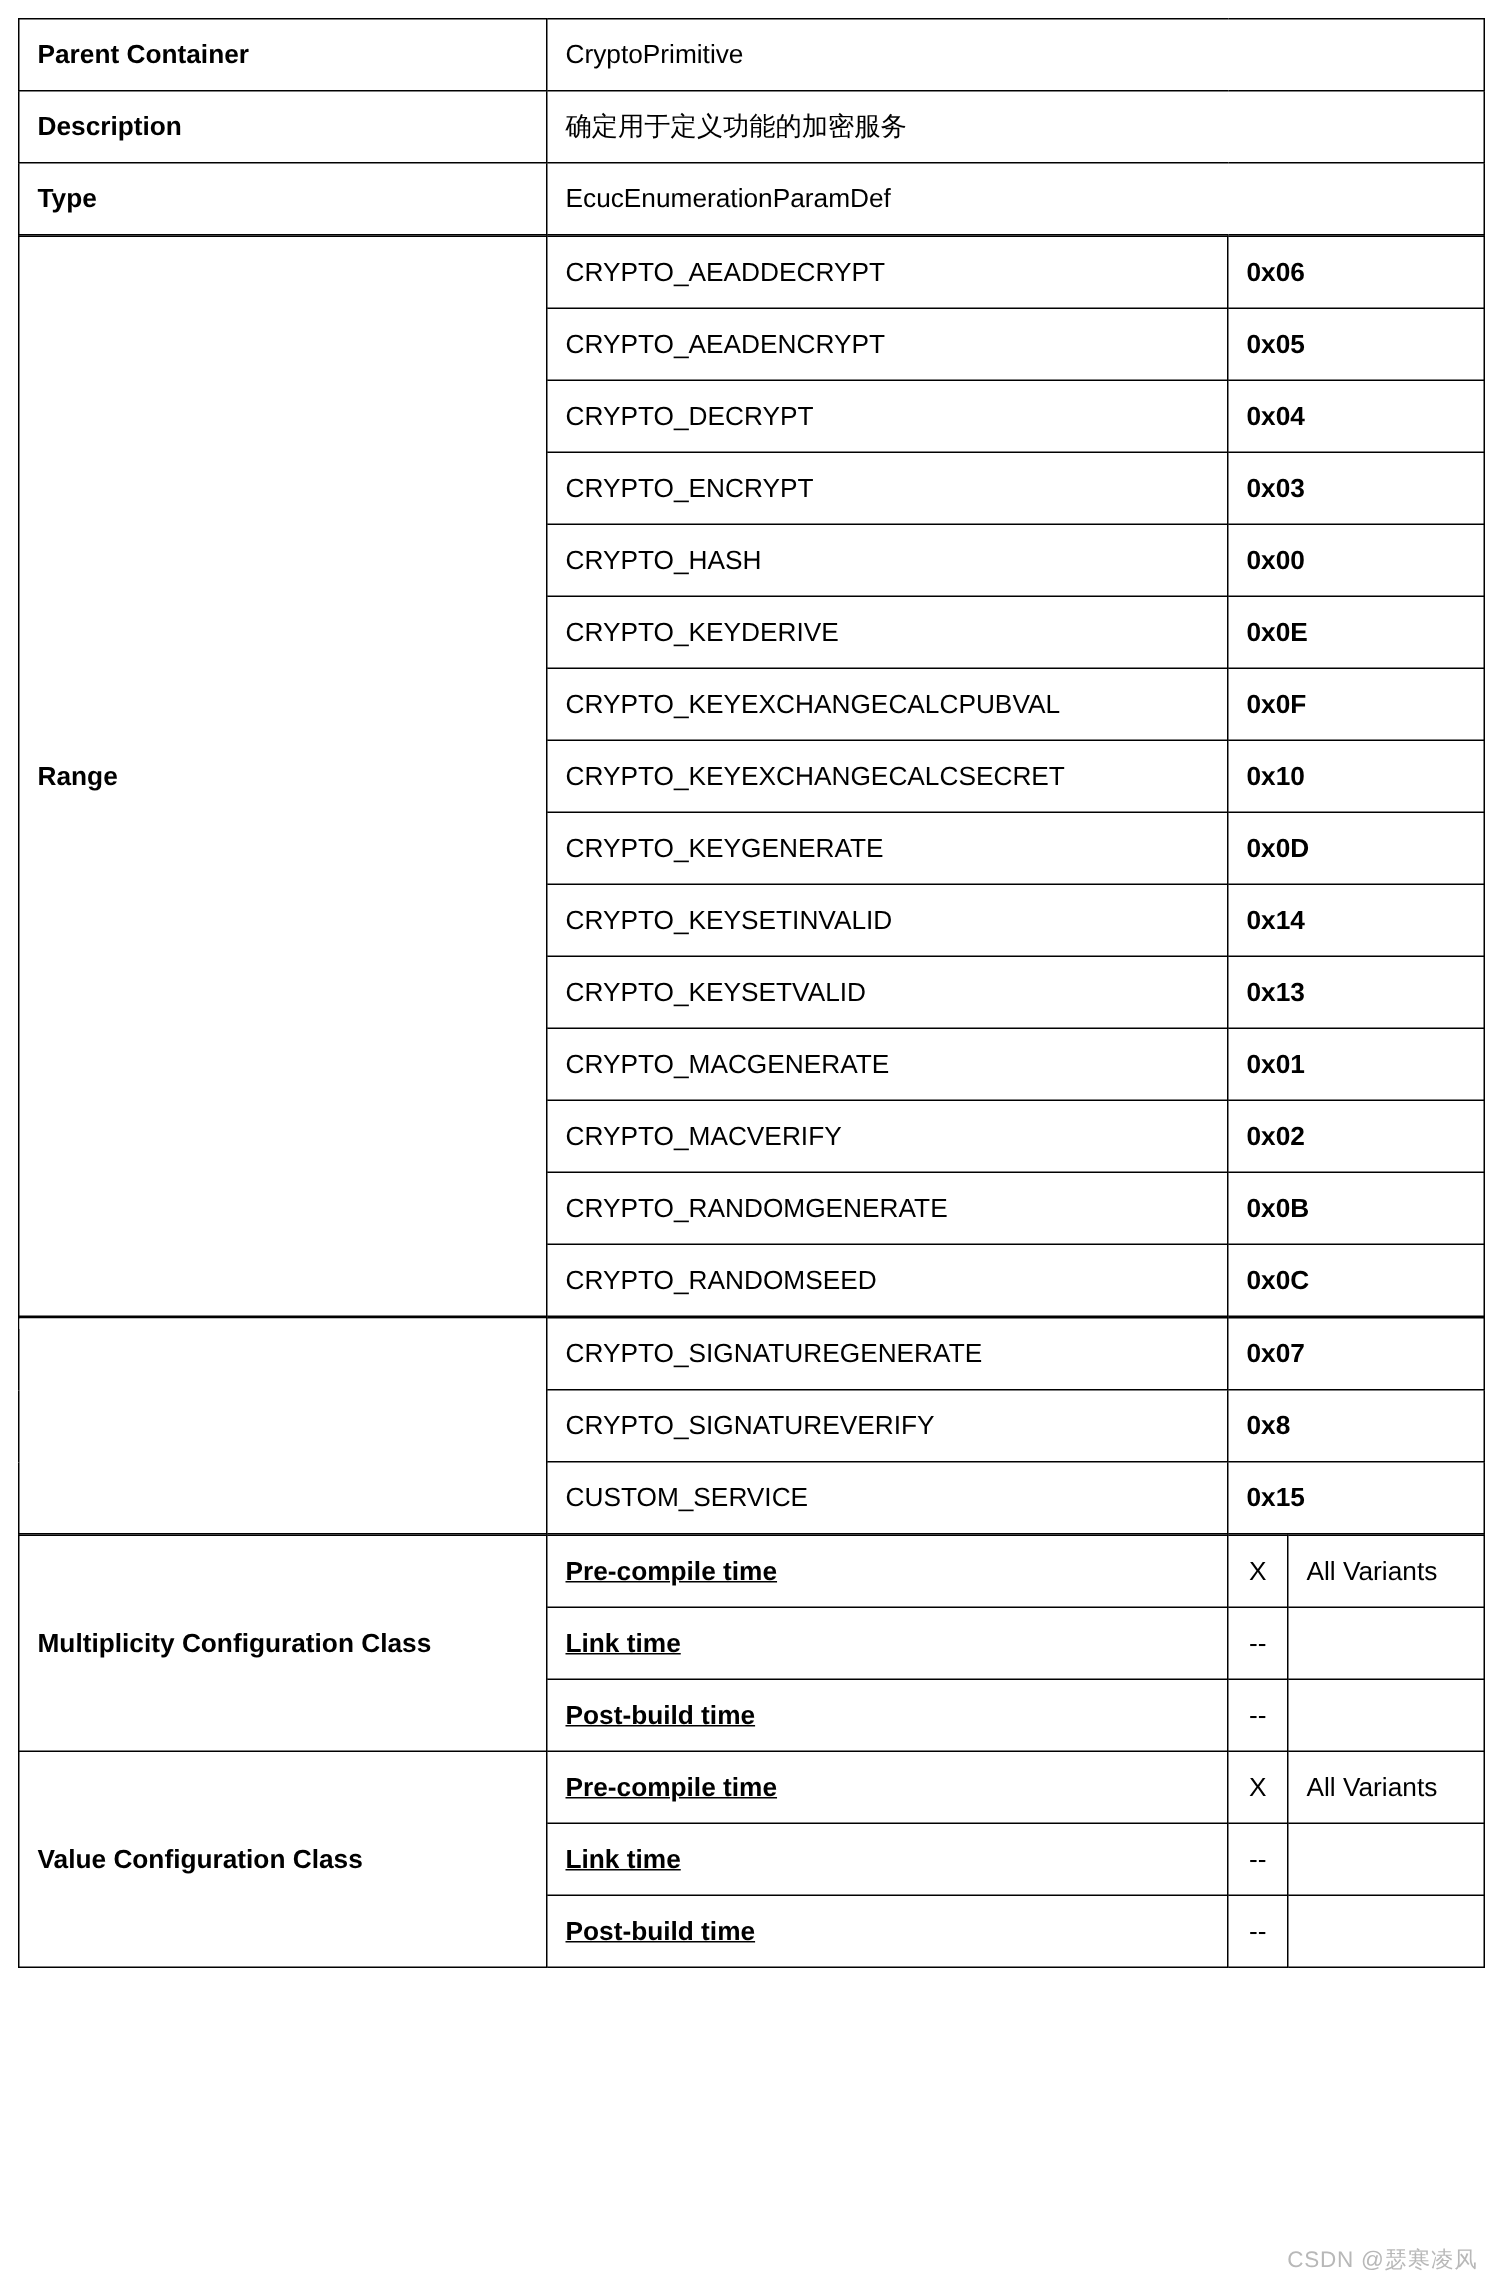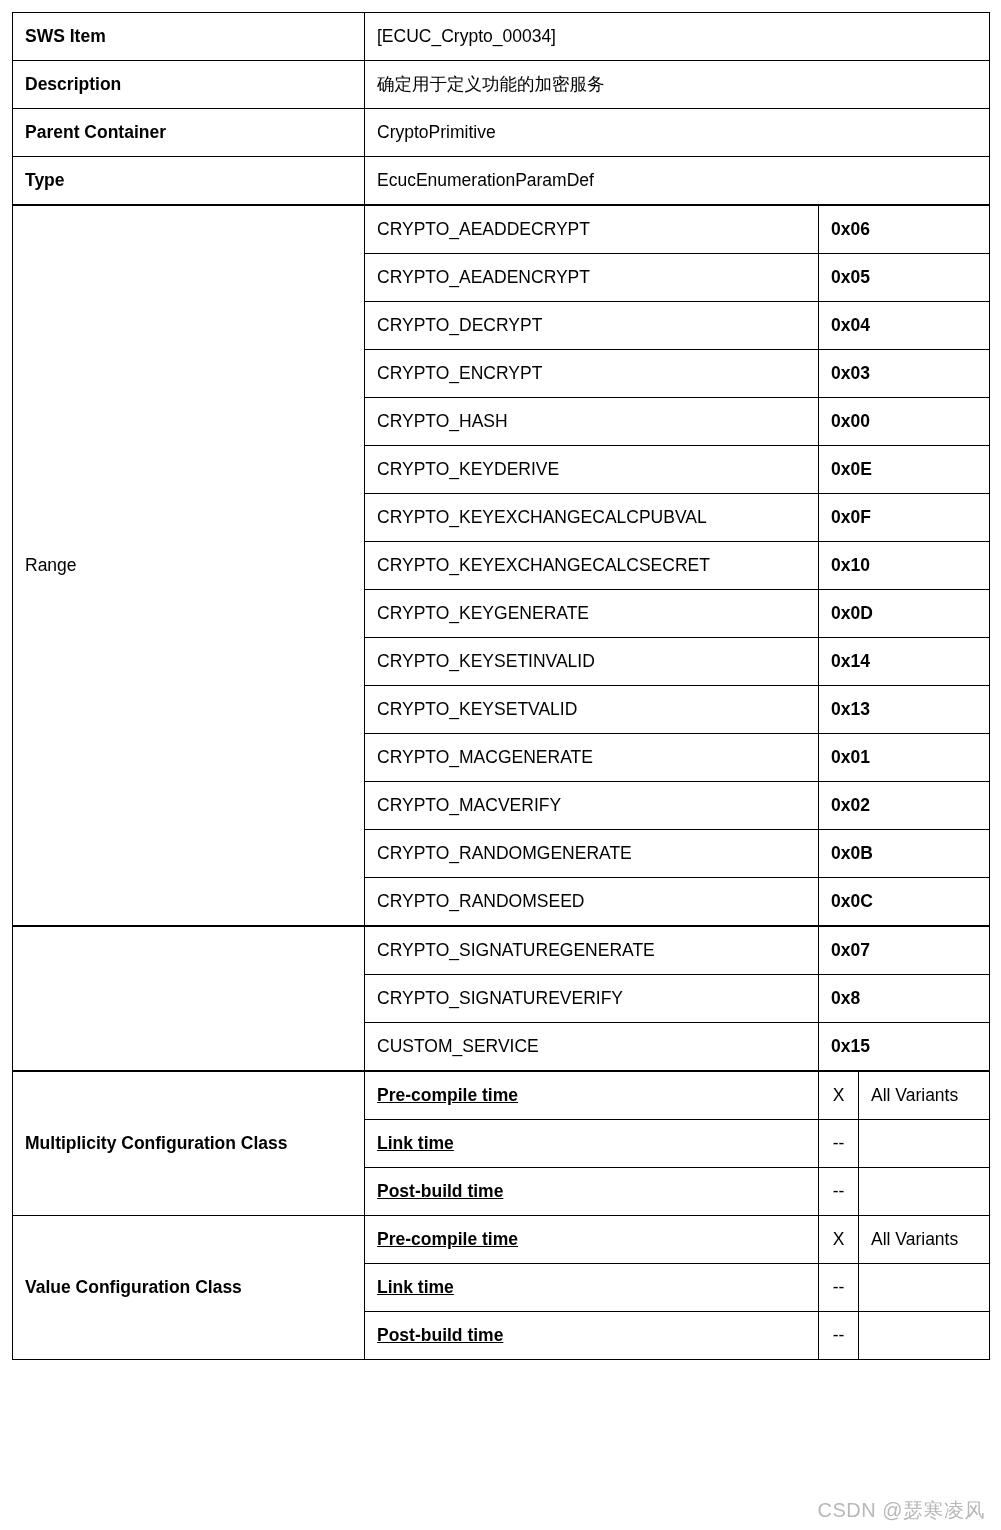--- a/index.html
+++ b/index.html
@@ -83,69 +83,66 @@
   .variants {
     font-size: 17.5px;
     background: #ffffff;
   }
 
   
   .range-top {
     vertical-align: middle;
     background: #e3e3e3;
     border-bottom: 1.5px solid #000000;
+    font-weight: bold;
   }
   .range-bottom {
     background: #e3e3e3;
     border-top: none;
     position: relative;
   }
   .range-bottom .gapline {
     position: absolute;
     left: 0;
     right: 0;
     top: 0;
     height: 7px;
     background: #ffffff;
   }
 
   .watermark {
     position: absolute;
     right: 16px;
     top: 1497px;
-    font-size: 20px;
+    font-size: 15px;
     color: #b8b8b8;
     font-family: "Liberation Sans", "DejaVu Sans", sans-serif;
     letter-spacing: 0.5px;
     white-space: nowrap;
   }
 </style>
 </head>
 <body>
 
 <div class="sheet">
 
   <table class="spec">
     <colgroup>
       <col class="c-label">
         <col class="c-main">
         <col class="c-hex">
     </colgroup>
     <tbody id="header-rows">
         <tr class="r-head">
-          <td class="label">SWS Item</td>
-          <td class="value" colspan="2">[ECUC_Crypto_00034]</td>
+          <td class="label">Parent Container</td>
+          <td class="value" colspan="2">CryptoPrimitive</td>
         </tr>
         <tr class="r-head">
           <td class="label">Description</td>
           <td class="value" colspan="2">确定用于定义功能的加密服务</td>
-        </tr>
-        <tr class="r-head">
-          <td class="label">Parent Container</td>
-          <td class="value" colspan="2">CryptoPrimitive</td>
         </tr>
         <tr class="r-head">
           <td class="label">Type</td>
           <td class="value" colspan="2">EcucEnumerationParamDef</td>
         </tr>
       </tbody>
   </table>
 
   <table class="spec">
     <colgroup>

